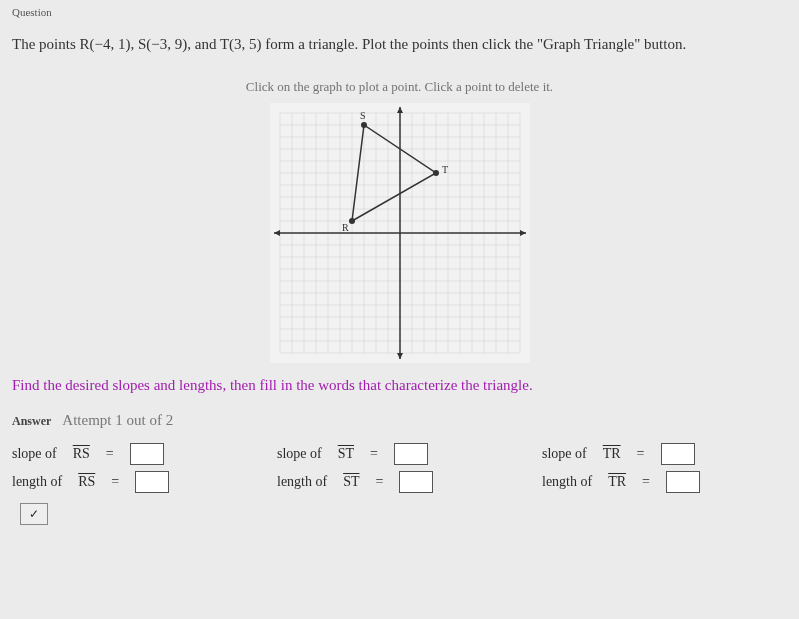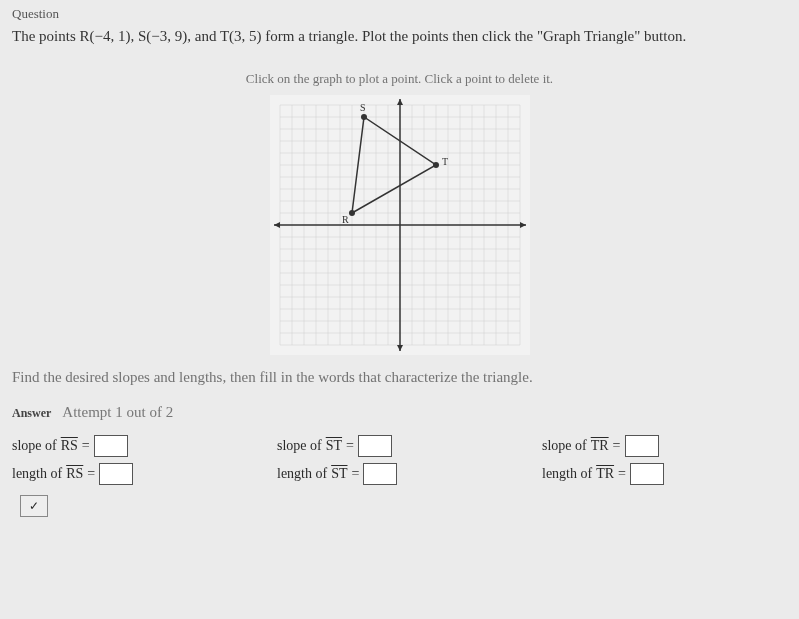--- a/index.html
+++ b/index.html
@@ -6,23 +6,23 @@
     body {
       font-family: Georgia, 'Times New Roman', serif;
       background: #ebebeb;
       color: #2a2a2a;
       width: 799px;
       height: 619px;
       overflow: hidden;
       padding: 6px 12px;
     }
     .question-label {
-      font-size: 13px;
+      font-size: 11px;
       color: #555;
-      margin-bottom: 6px;
+      margin-bottom: 18px;
     }
     .problem-text {
       font-size: 15px;
       color: #333;
       margin-bottom: 26px;
     }
     .instruction {
       text-align: center;
       font-size: 13px;
       color: #737373;
@@ -34,21 +34,21 @@
       margin-bottom: 14px;
     }
     .graph {
       width: 260px;
       height: 260px;
       background: #f3f3f3;
       position: relative;
     }
     .find-text {
       font-size: 15px;
-      color: #737373;
+      color: #a21caf;
       margin: 14px 0 18px 0;
     }
     .answer-row {
       font-size: 12px;
       color: #444;
       margin-bottom: 14px;
     }
     .answer-label {
       font-weight: bold;
       margin-right: 8px;
@@ -60,21 +60,21 @@
     .inputs-grid {
       display: grid;
       grid-template-columns: 1fr 1fr 1fr;
       gap: 6px 20px;
       align-items: center;
       font-size: 14px;
     }
     .input-group {
       display: flex;
       align-items: center;
-      gap: 4px;
+      gap: 16px;
     }
     .overline {
       text-decoration: overline;
     }
     .answer-box {
       width: 34px;
       height: 22px;
       border: 1px solid #555;
       background: #fff;
       font-size: 12px;

